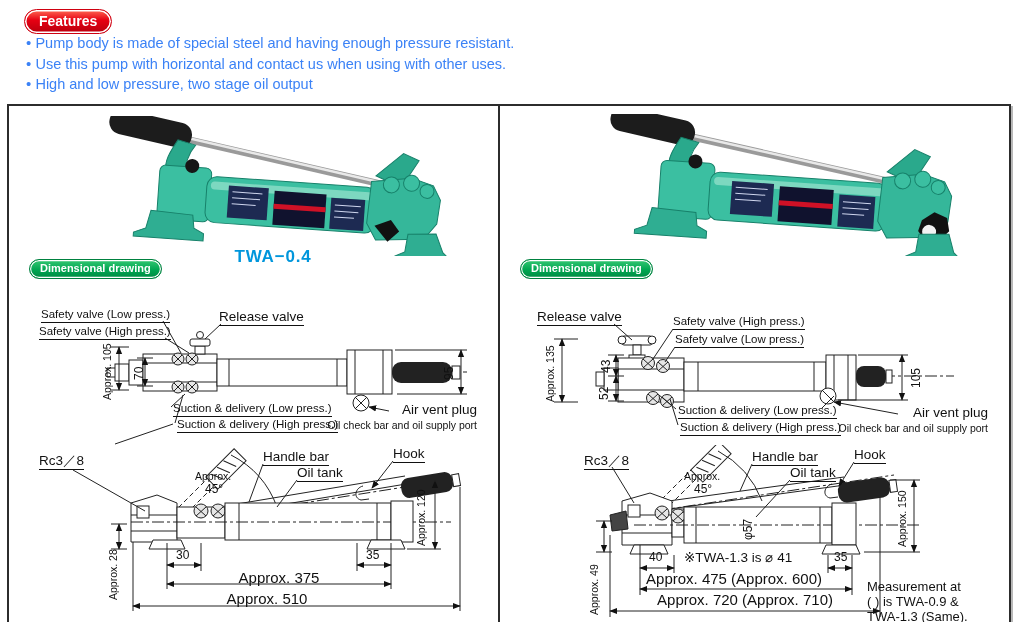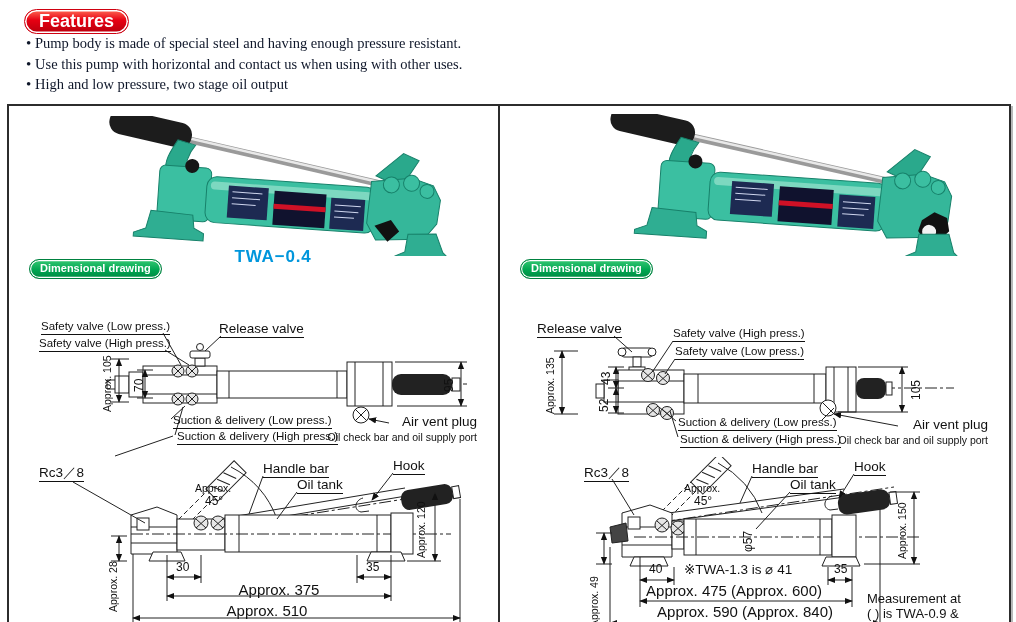--- a/index.html
+++ b/index.html
@@ -1,40 +1,40 @@
 <!DOCTYPE html>
 <html><head>
 <meta charset="utf-8">
 <style>
   html,body{margin:0;padding:0;background:#fff;}
   .page{position:relative;width:1016px;height:622px;overflow:hidden;background:#fff;
         font-family:"Liberation Sans","DejaVu Sans",sans-serif;color:#111;}
   
   .feat-badge{position:absolute;left:24px;top:9px;display:inline-block;
     background:linear-gradient(180deg,#ff6a55 0%,#e60012 45%,#b8000e 100%);
-    color:#fff;font-weight:bold;font-size:18px;line-height:16px;padding:3px 14px 4px;
+    color:#fff;font-weight:bold;font-size:14px;line-height:16px;padding:3px 14px 4px;
     border-radius:999px;border:1px solid #cf0010;box-shadow:inset 0 0 0 1.5px #fff;}
   .feat-list{position:absolute;left:26px;top:33px;margin:0;padding:0;list-style:none;
-    font-size:14.5px;line-height:20.5px;color:#0f172a;font-family:Liberation Serif, serif;}
+    font-size:14.5px;line-height:20.5px;color:#3b82f6;}
   .feat-list li::before{content:"• ";font-size:15px;}
   
   .main-box{position:absolute;left:7px;top:104px;width:1000px;height:540px;
     border:2px solid #2c2c2c;box-shadow:2px 2px 0 rgba(0,0,0,.28);background:#fff;}
   .divider{position:absolute;left:489px;top:0;width:2px;height:100%;background:#2c2c2c;}
   .panel{position:absolute;top:0;height:100%;}
   .panel.pl{left:0;width:489px;}
   .panel.pr{left:491px;width:507px;}
   .model{position:absolute;top:141px;width:400px;text-align:center;color:#0096dc;
     font-weight:bold;font-size:17px;letter-spacing:.8px;}
   .dim-badge{position:absolute;left:20px;top:153px;
     background:linear-gradient(180deg,#35c873 0%,#00a651 55%,#008a43 100%);
     color:#fff;font-size:11px;font-weight:bold;line-height:13px;padding:2px 10px 3px;
     border-radius:999px;border:1px solid #00813f;box-shadow:inset 0 0 0 1.2px #fff;white-space:nowrap;}
   
-  .dwg{position:absolute;margin-top:12px;}
+  .dwg{position:absolute;}
   .dwg svg{position:absolute;left:0;top:0;}
   .lbl{position:absolute;font-size:11.5px;line-height:13px;white-space:nowrap;color:#111;}
   .u{border-bottom:1.2px solid #111;padding-bottom:1px;}
   .big{font-size:13.5px;line-height:15px;}
   .sm{font-size:10.5px;line-height:12px;}
   .num{font-size:12px;line-height:13px;}
   .vlbl{transform:rotate(-90deg);transform-origin:0 0;font-size:10.5px;}
   .vlbl.num{font-size:12px;}
   .clbl{transform:translateX(-50%);font-size:15px;}
   .note-line{position:absolute;font-size:13px;line-height:15px;white-space:nowrap;}
@@ -351,20 +351,20 @@
         <div class="lbl big u" style="left:230px;top:4px">Handle bar</div>
         <div class="lbl big u" style="left:268px;top:20px">Oil tank</div>
         <div class="lbl big u" style="left:332px;top:2px">Hook</div>
         <div class="lbl vlbl" style="left:374px;top:102px">Approx. 150</div>
         <div class="lbl vlbl" style="left:66px;top:170px">Approx. 49</div>
         <div class="lbl vlbl num" style="left:220px;top:95px">φ57</div>
         <div class="lbl num" style="left:127px;top:106px">40</div>
         <div class="lbl num" style="left:312px;top:106px">35</div>
         <div class="lbl big" style="left:162px;top:105px">※TWA-1.3 is ⌀ 41</div>
         <div class="lbl clbl" style="left:212px;top:127px">Approx. 475 (Approx. 600)</div>
-        <div class="lbl clbl" style="left:223px;top:148px">Approx. 590 (Approx. 840)</div>
+        <div class="lbl clbl" style="left:223px;top:148px">Approx. 720 (Approx. 710)</div>
         <div class="note-line" style="left:345px;top:134px">Measurement at</div>
         <div class="note-line" style="left:345px;top:149px">( ) is TWA-0.9 &amp;</div>
         <div class="note-line" style="left:345px;top:164px">TWA-1.3 (Same).</div>
       </div>
     </div>
   </div>
 </div>
 
 </body></html>

